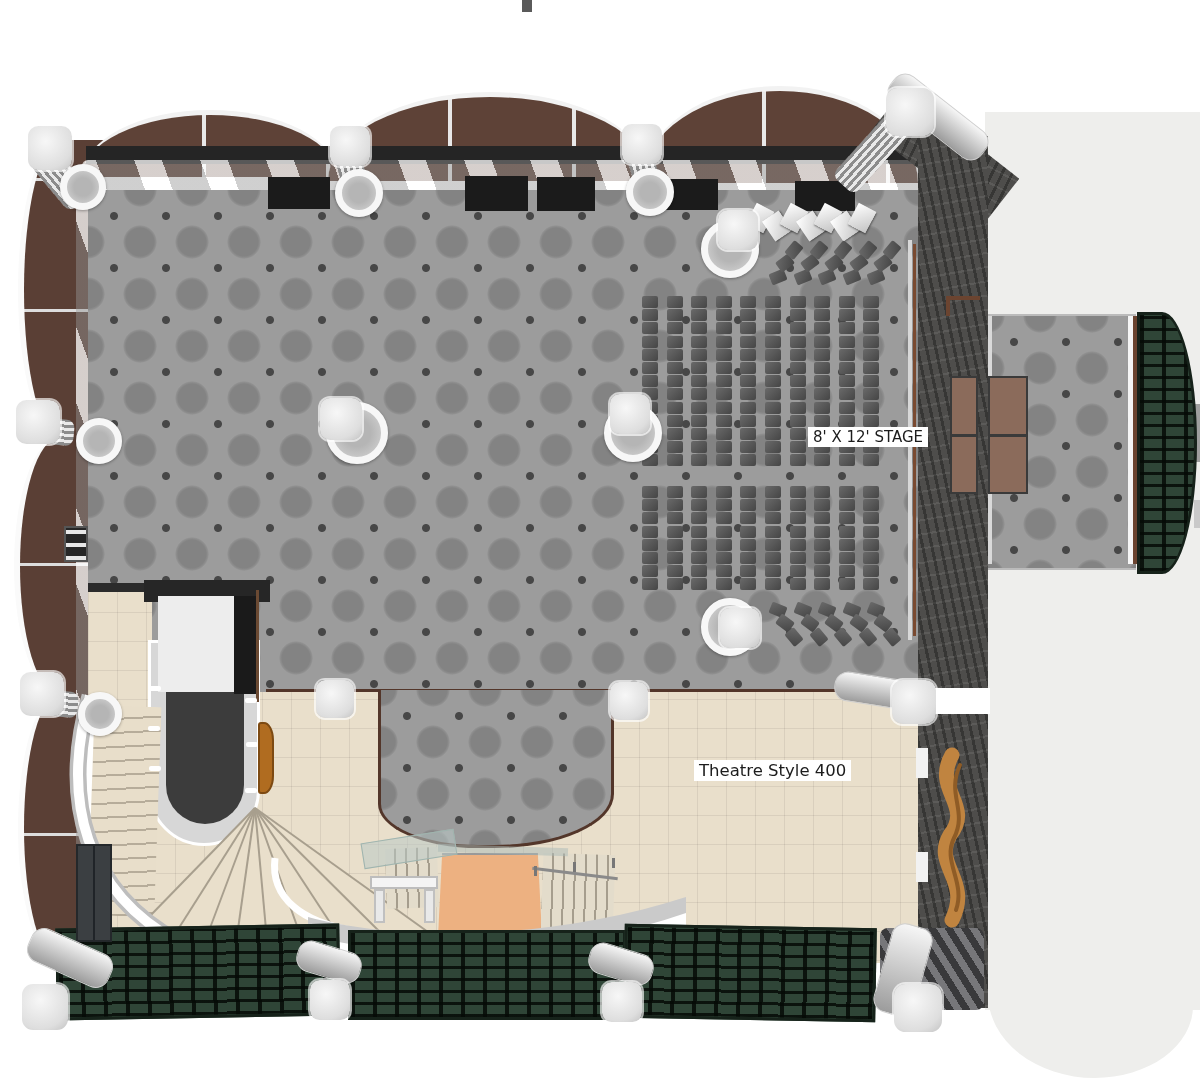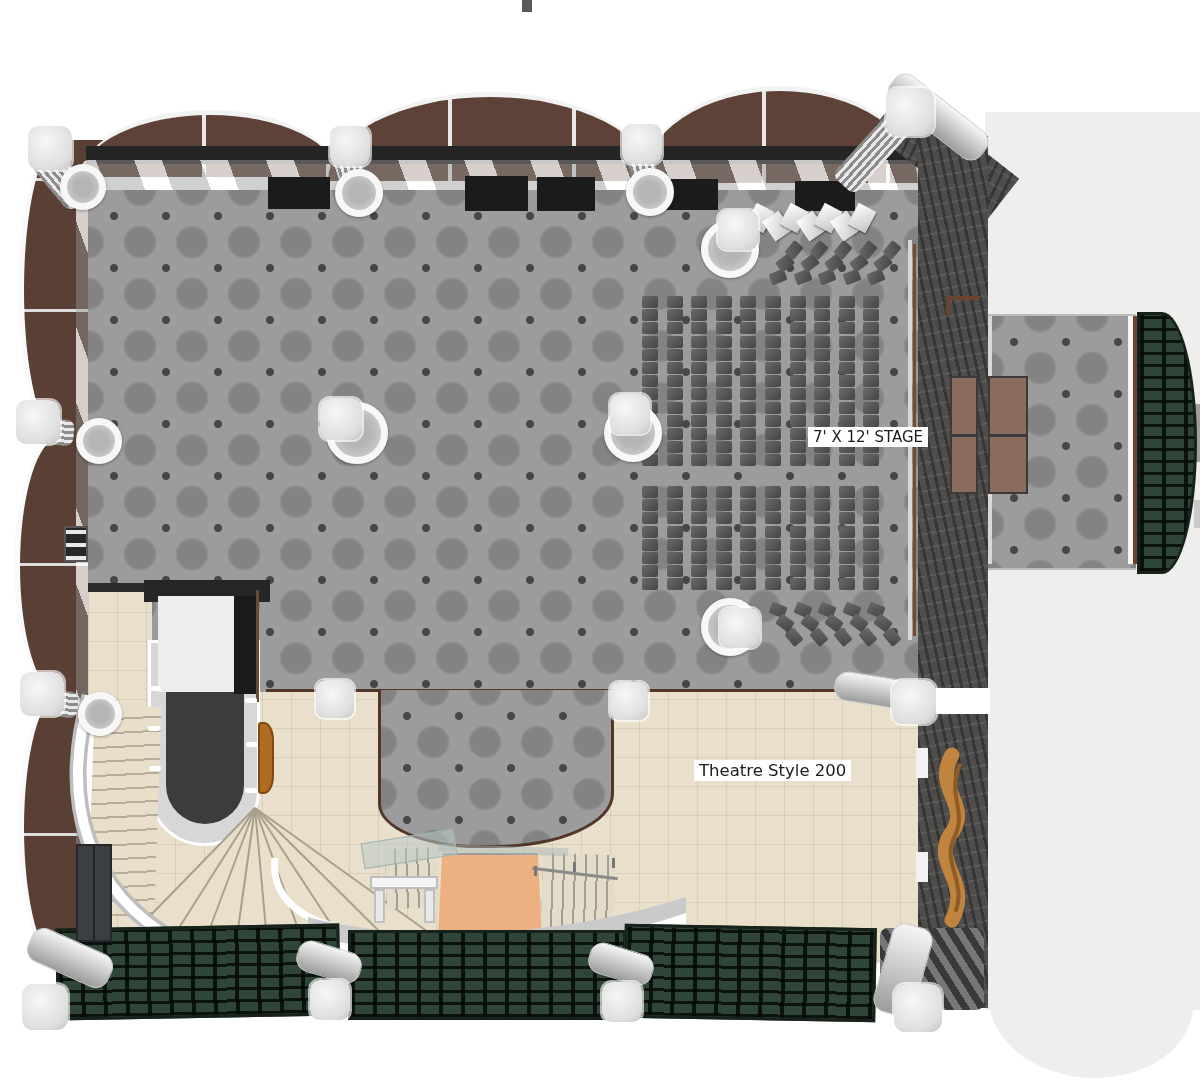--- a/index.html
+++ b/index.html
@@ -462,18 +462,18 @@
       <div class="abs cap" style="left: 894px; top: 984px; width: 48px; height: 48px;"></div>
       <div class="abs tick" style="left: 149px; top: 686px; width: 12px; height: 5px;"></div>
       <div class="abs tick" style="left: 148px; top: 726px; width: 12px; height: 5px;"></div>
       <div class="abs tick" style="left: 149px; top: 766px; width: 12px; height: 5px;"></div>
       <div class="abs tick" style="left: 245px; top: 698px; width: 12px; height: 5px;"></div>
       <div class="abs tick" style="left: 246px; top: 742px; width: 12px; height: 5px;"></div>
       <div class="abs tick" style="left: 245px; top: 788px; width: 12px; height: 5px;"></div>
     </div>
 
   <div class="abs label" style="left:808px;top:427px;font-size:15px;">
-    <span>7' X 12' STAGE</span>
+    <span>8' X 12' STAGE</span>
   </div>
   <div class="abs label" style="left:694px;top:760px;font-size:16.5px;">
-    <span>Theatre Style 200</span>
+    <span>Theatre Style 400</span>
   </div>
 </div>
 
 </body></html>

